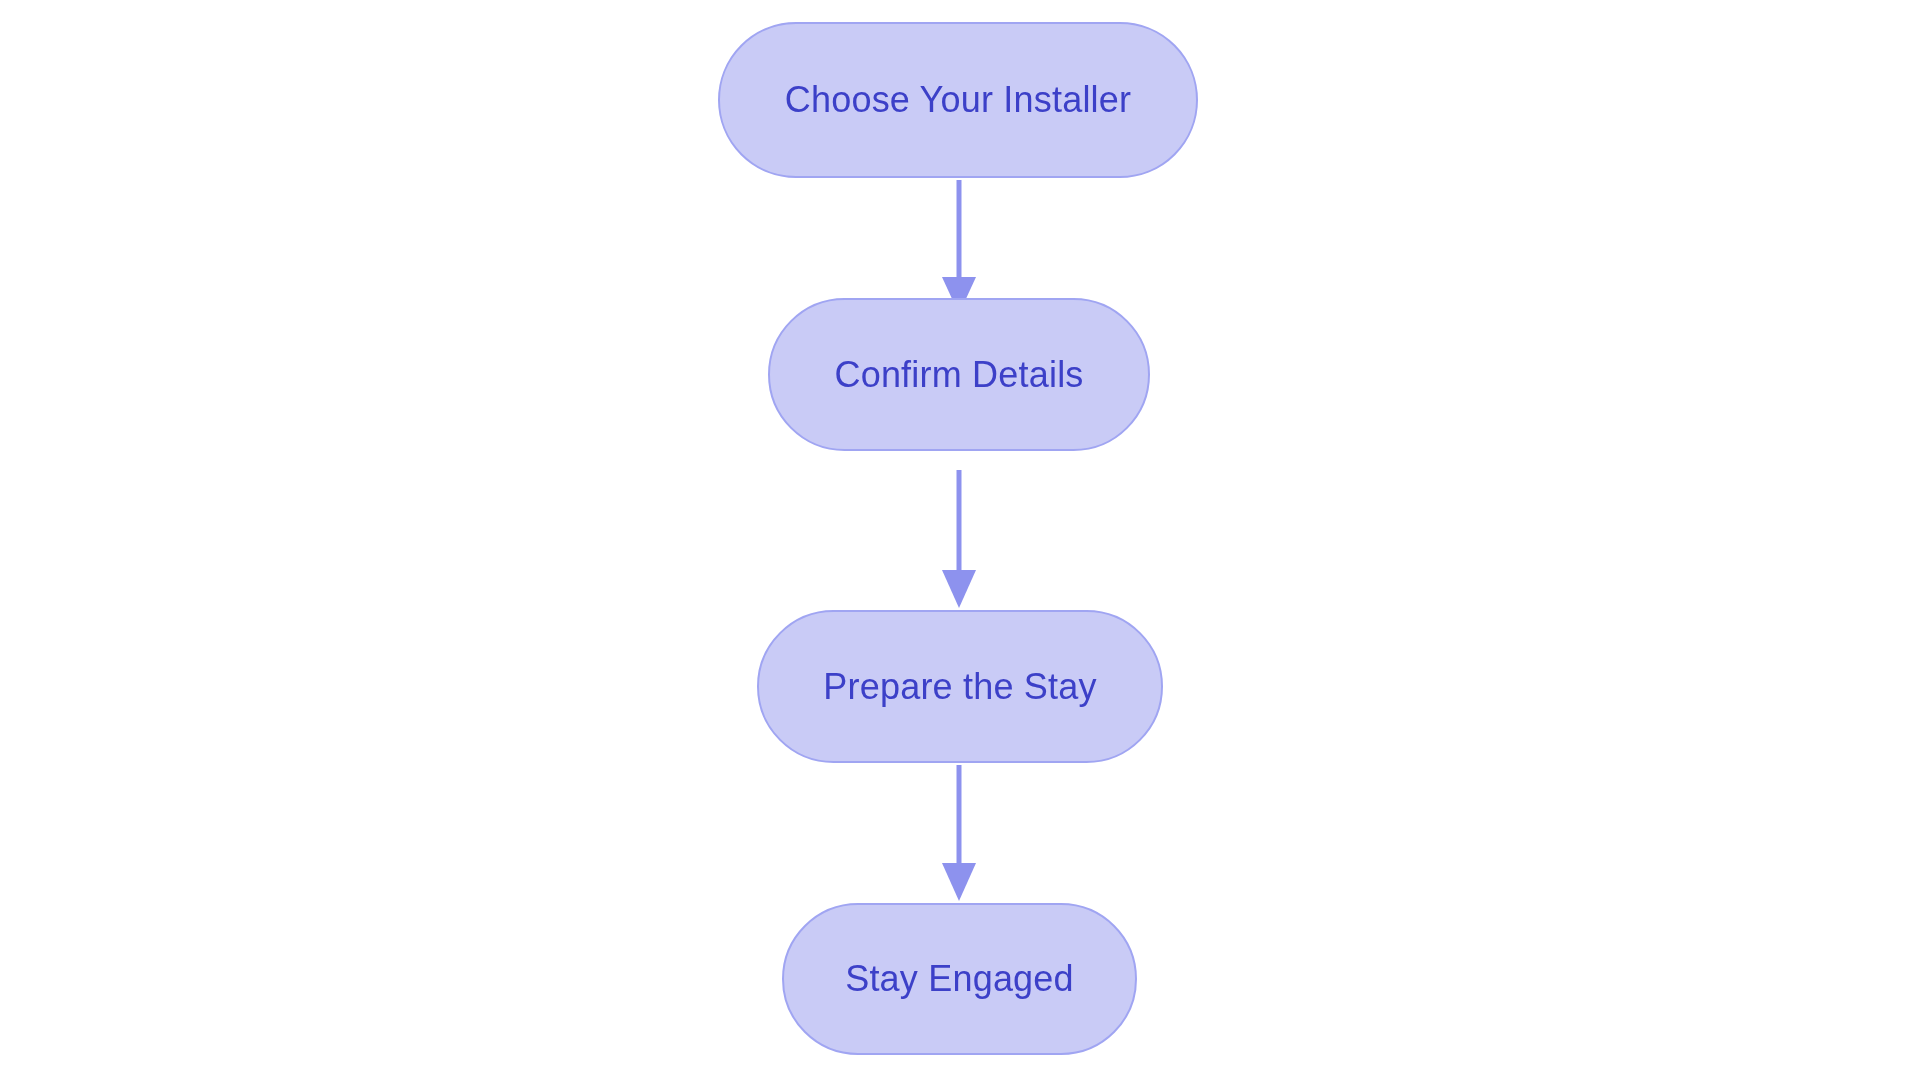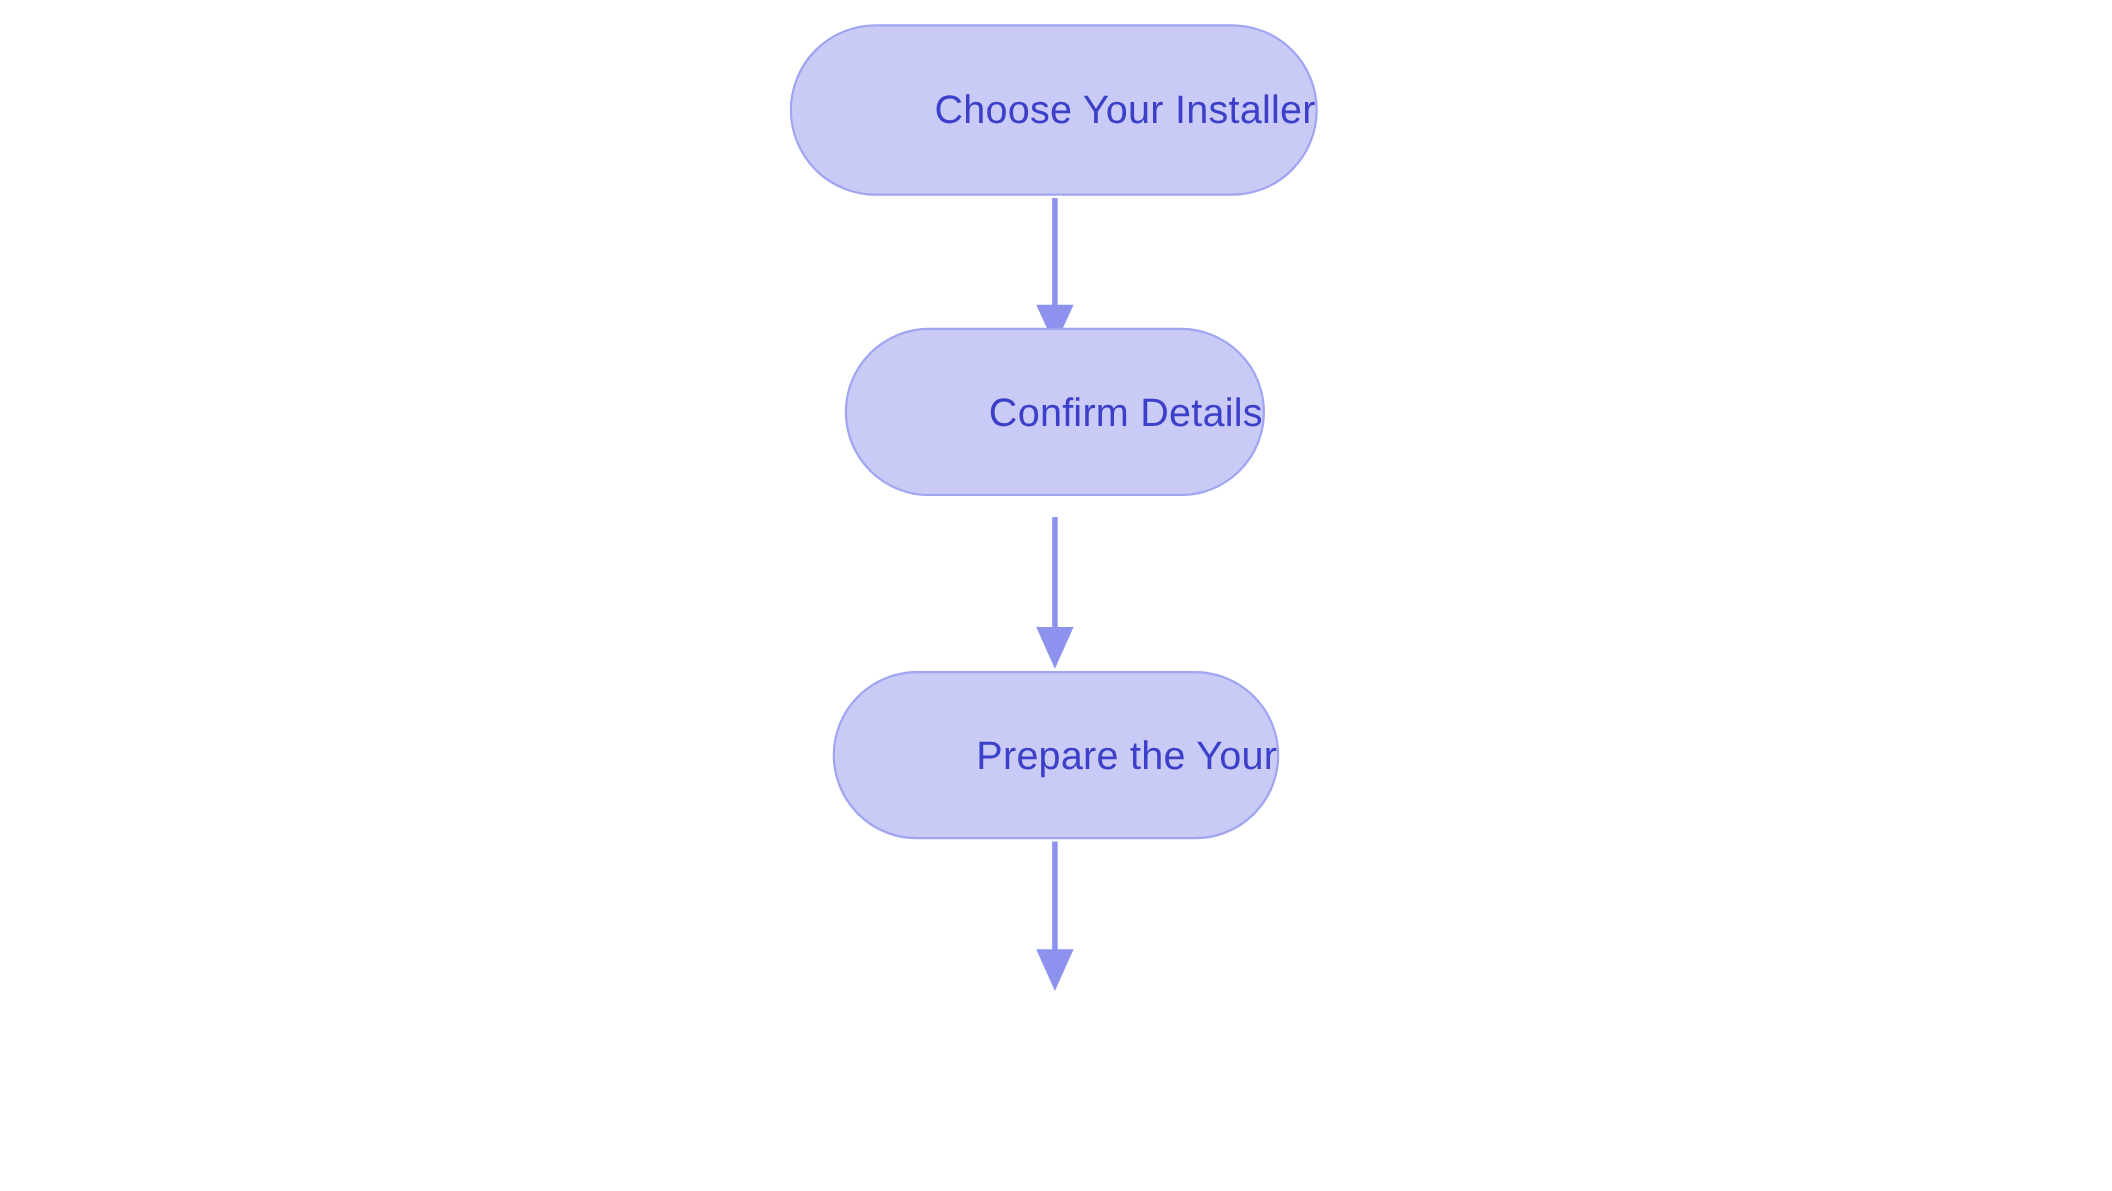--- a/index.html
+++ b/index.html
@@ -28,21 +28,21 @@
     left: 0;
     top: 0;
     width: 1920px;
     height: 1083px;
     pointer-events: none;
   }
   .node {
     position: absolute;
     display: flex;
     align-items: center;
-    justify-content: flex-end;
+    justify-content: center;
     background: var(--node-fill);
     border: 2px solid var(--node-border);
     border-radius: 999px;
     color: var(--node-text);
     font-size: 36px;
     letter-spacing: 0.2px;
     text-align: center;
     white-space: nowrap;
   }
   .node-1 { left: 718px; top: 22px;  width: 480px; height: 156px; }
@@ -72,17 +72,20 @@
 
   <div class="node node-1">
     <span>Choose Your Installer</span>
   </div>
 
   <div class="node node-2">
     <span>Confirm Details</span>
   </div>
 
   <div class="node node-3">
-    <span>Prepare the Your</span>
+    <span>Prepare the Stay</span>
   </div>
 
+  <div class="node node-4">
+    <span>Stay Engaged</span>
+  </div>
 
 </div>
 
 </body></html>

